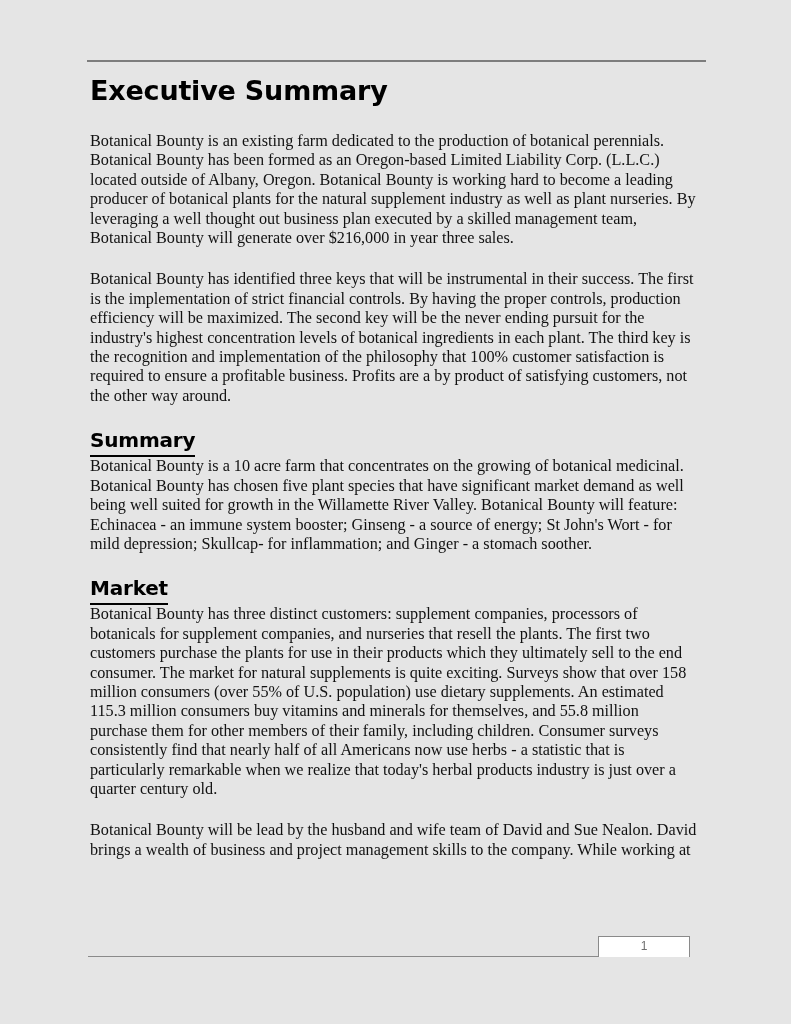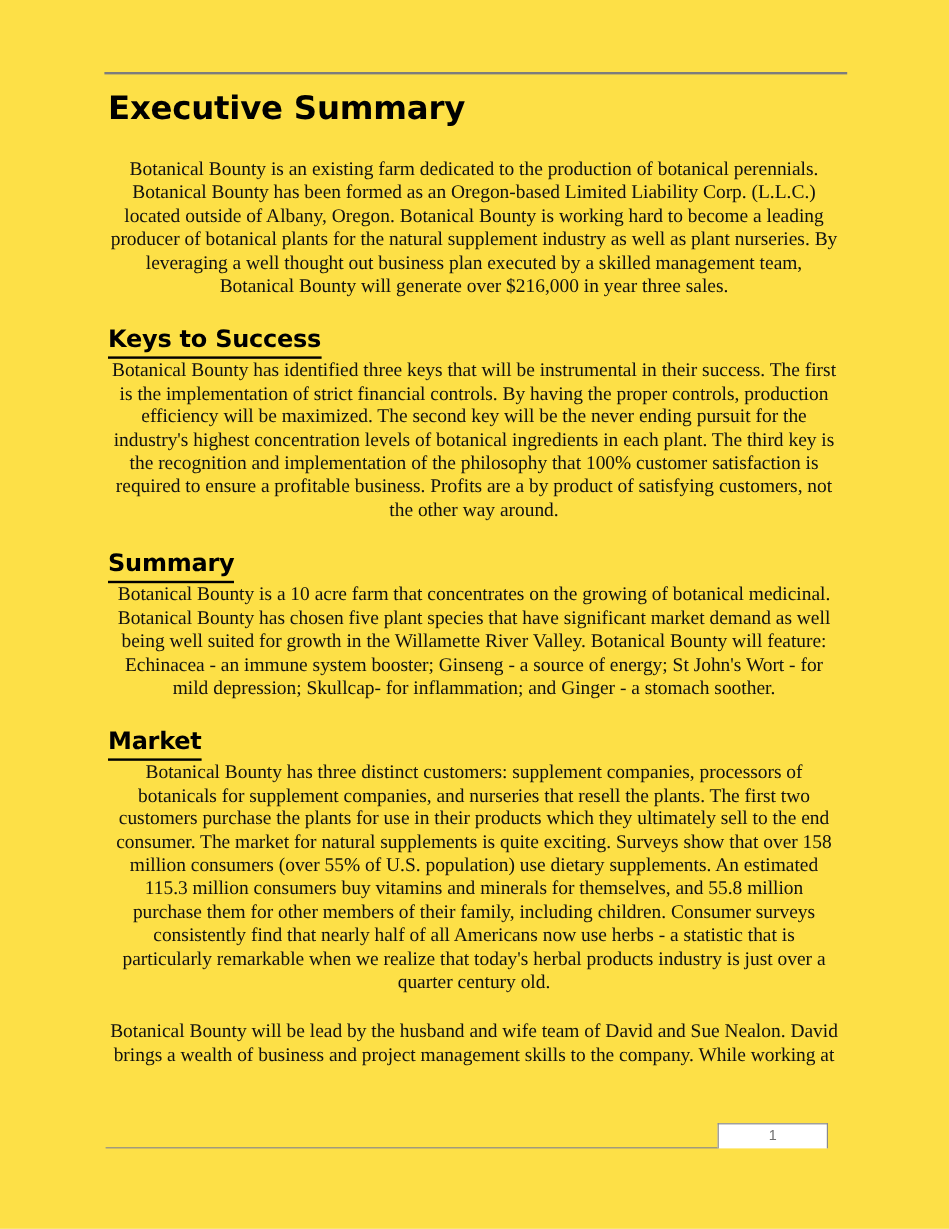--- a/index.html
+++ b/index.html
@@ -12,21 +12,21 @@
     height: 1024px;
     overflow: hidden;
     font-family: "Liberation Serif", "DejaVu Serif", serif;
     color: #000000;
   }
 
   .page {
     position: relative;
     width: 791px;
     height: 1024px;
-    background: #fde047;
+    background: #e5e5e5;
     box-sizing: border-box;
   }
 
   
   .header-rule {
     position: absolute;
     left: 87px;
     top: 60px;
     width: 619px;
     height: 0;
@@ -66,21 +66,21 @@
 
   .section {
     margin-top: 22px;
   }
 
   .body-text {
     font-family: "Liberation Serif", "DejaVu Serif", serif;
     font-size: 16.2px;
     line-height: 19.4px;
     margin: 0;
-    text-align: center;
+    text-align: left;
     color: #111;
   }
 
   .section .body-text {
   }
 
   
   .footer {
     position: absolute;
     left: 0;
@@ -127,21 +127,20 @@
 
   <div class="header-rule"></div>
 
   <div class="content">
 
     <h1 class="doc-title">Executive Summary</h1>
 
     <p class="body-text">Botanical Bounty is an existing farm dedicated to the production of botanical perennials. Botanical Bounty has been formed as an Oregon-based Limited Liability Corp. (L.L.C.) located outside of Albany, Oregon. Botanical Bounty is working hard to become a leading producer of botanical plants for the natural supplement industry as well as plant nurseries. By leveraging a well thought out business plan executed by a skilled management team, Botanical Bounty will generate over $216,000 in year three sales.</p>
 
     <div class="section">
-      <h2 class="section-heading">Keys to Success</h2>
       <p class="body-text">Botanical Bounty has identified three keys that will be instrumental in their success. The first is the implementation of strict financial controls. By having the proper controls, production efficiency will be maximized. The second key will be the never ending pursuit for the industry's highest concentration levels of botanical ingredients in each plant. The third key is the recognition and implementation of the philosophy that 100% customer satisfaction is required to ensure a profitable business. Profits are a by product of satisfying customers, not the other way around.</p>
     </div>
 
     <div class="section">
       <h2 class="section-heading">Summary</h2>
       <p class="body-text">Botanical Bounty is a 10 acre farm that concentrates on the growing of botanical medicinal. Botanical Bounty has chosen five plant species that have significant market demand as well being well suited for growth in the Willamette River Valley. Botanical Bounty will feature: Echinacea - an immune system booster; Ginseng - a source of energy; St John's Wort - for mild depression; Skullcap- for inflammation; and Ginger - a stomach soother.</p>
     </div>
 
     <div class="section">
       <h2 class="section-heading">Market</h2>

